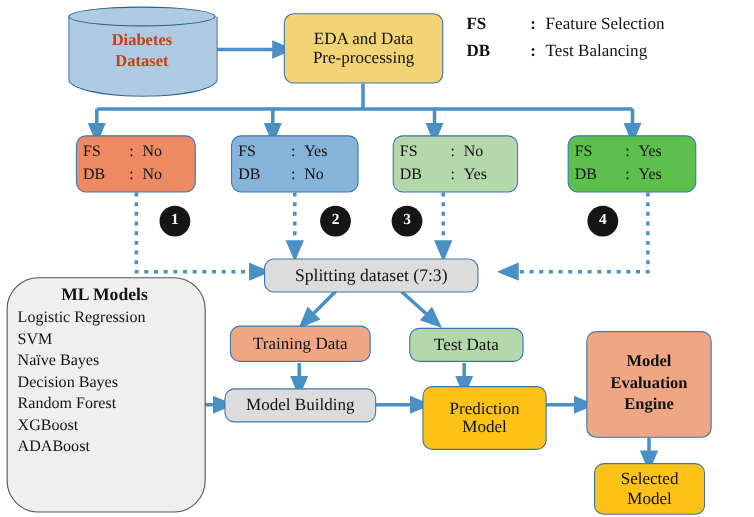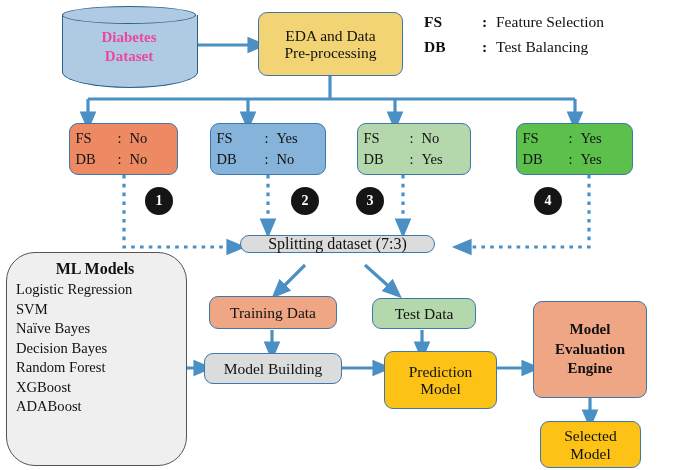--- a/index.html
+++ b/index.html
@@ -23,21 +23,21 @@
   .c-gold   {background:#FCC216;}
 
   
   #db-cylinder{position:absolute;border:none;background:none;border-radius:0;}
   #db-cylinder .cyl-body{position:absolute;left:0;top:9px;width:100%;height:72px;
       background:#AFCAE3;border-left:1.6px solid #2C6189;border-right:1.6px solid #2C6189;
       border-bottom:1.6px solid #2C6189;border-radius:0 0 50% 50%/0 0 16px 16px;}
   #db-cylinder .cyl-top{position:absolute;left:0;top:0;width:100%;height:18px;
       background:#AFCAE3;border:1.6px solid #2C6189;border-radius:50%;box-sizing:border-box;}
   #db-cylinder .cyl-label{position:absolute;left:0;top:22px;width:100%;
-      font-weight:bold;font-size:15px;line-height:1.25;text-align:center;color:#ec4899;}
+      font-weight:bold;font-size:15px;line-height:1.25;text-align:center;color:#c2410c;}
 
   
   .cond{display:block;padding:5px 0 5px 11px;text-align:left;font-size:14.5px;line-height:1.42;}
   .cond .row{display:flex;}
   .cond .k{display:inline-block;}
   .cond .v{display:inline-block;}
 
   
   .numcirc{position:absolute;width:28px;height:28px;border-radius:50%;
            background:#151515;color:#fff;font-weight:bold;font-size:14px;
@@ -191,21 +191,21 @@
       </div>
       <div class="row">
         <span class="k" style="width:46px;">DB</span>
         <span class="v" style="width:12px;">:</span>
         <span class="v">Yes</span>
       </div>
     </div>
   </div>
   <div class="numcirc" style="left:534px;top:187px;">4</div>
 
-  <div class="node c-grey" style="left:240px;top:235px;width:195px;height:18px;font-size:16px;">
+  <div class="node c-grey" style="left:240px;top:235px;width:195px;height:31px;font-size:16px;">
     <span>Splitting dataset (7:3)</span>
   </div>
 
   <div id="ml-panel">
     <div class="mltitle">ML Models</div>
     <div class="mlitem">Logistic Regression</div>
     <div class="mlitem">SVM</div>
     <div class="mlitem">Naïve Bayes</div>
     <div class="mlitem">Decision Bayes</div>
     <div class="mlitem">Random Forest</div>

